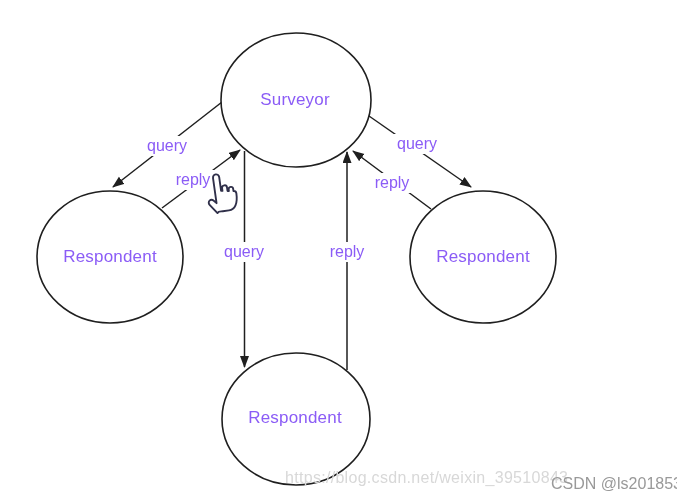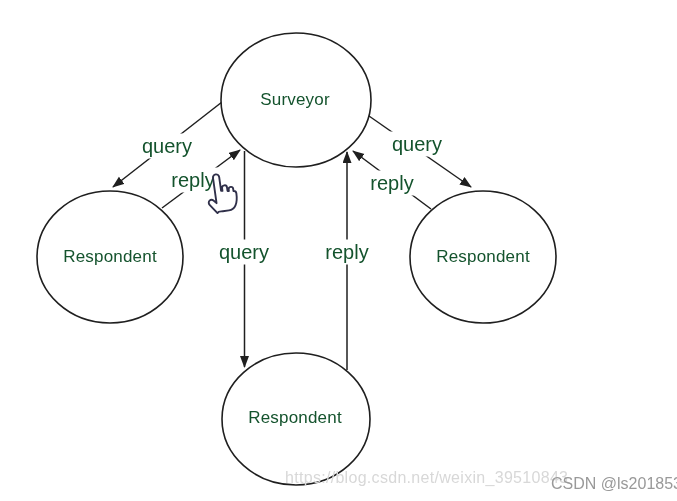--- a/index.html
+++ b/index.html
@@ -17,29 +17,29 @@
   }
   .stage svg.shapes {
     position: absolute;
     left: 0;
     top: 0;
   }
   .lbl {
     position: absolute;
     transform: translate(-50%, -50%);
     white-space: nowrap;
-    color: #14532d;
+    color: #8b5cf6;
     user-select: none;
   }
   .node-lbl {
     font-size: 17px;
     letter-spacing: 0.2px;
   }
   .edge-lbl {
-    font-size: 20px;
+    font-size: 16px;
     background: #ffffff;
     padding: 1px 4px;
   }
   .watermark-url {
     position: absolute;
     left: 285px;
     top: 469px;
     font-size: 16px;
     color: #d8d8d8;
     letter-spacing: 0.3px;

